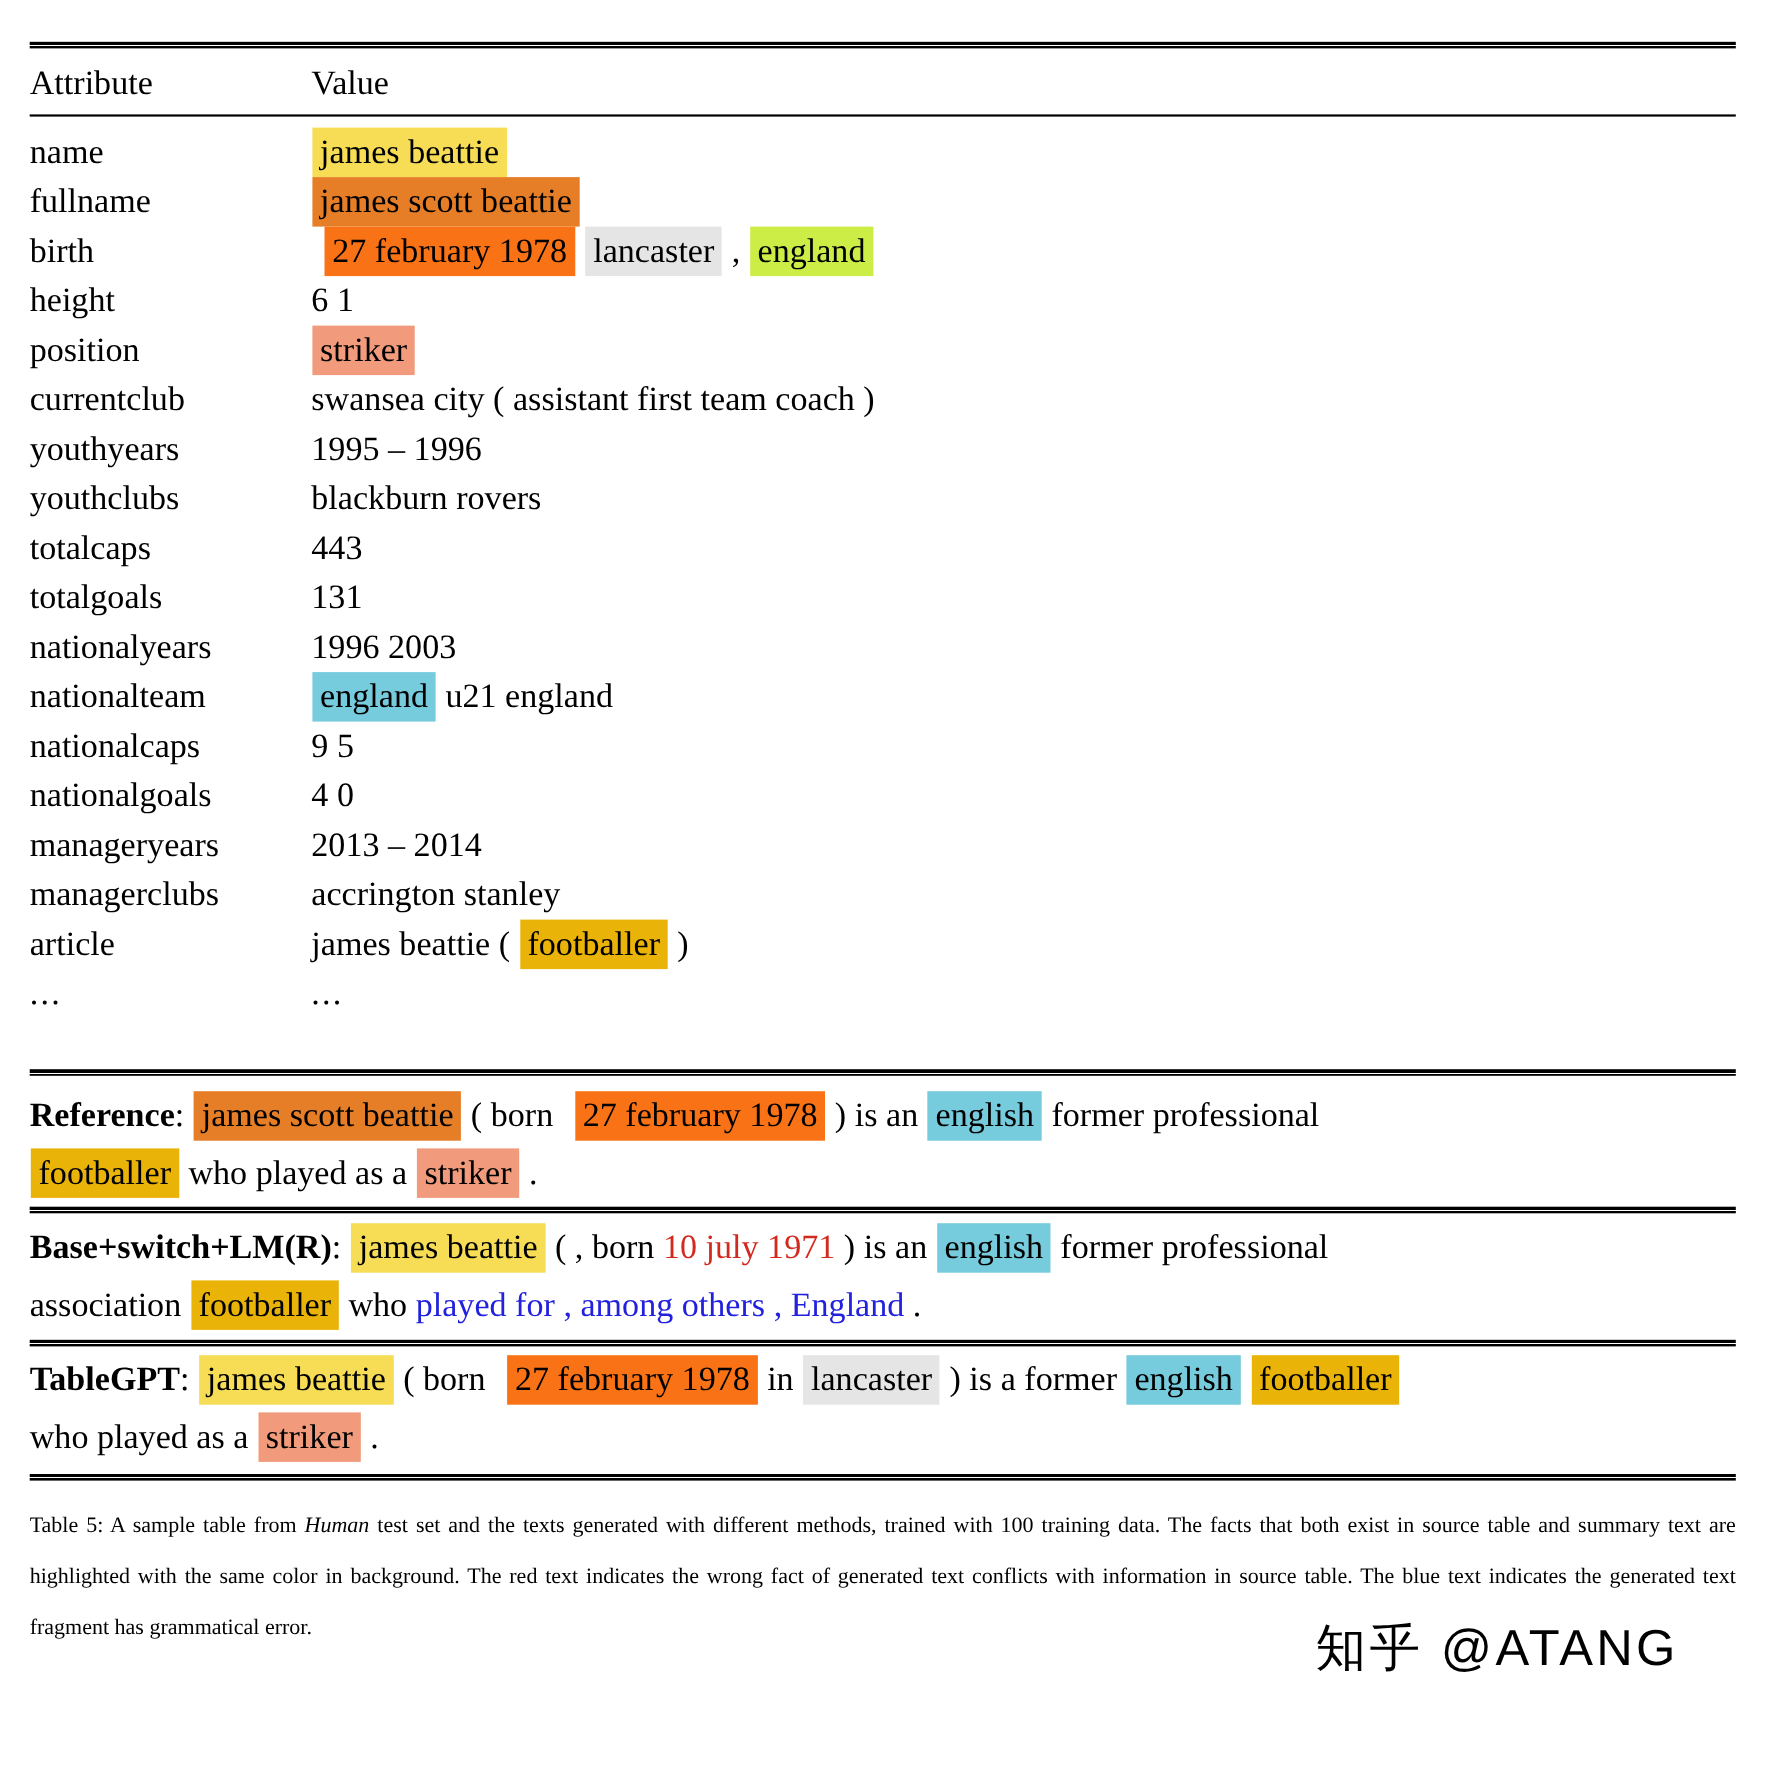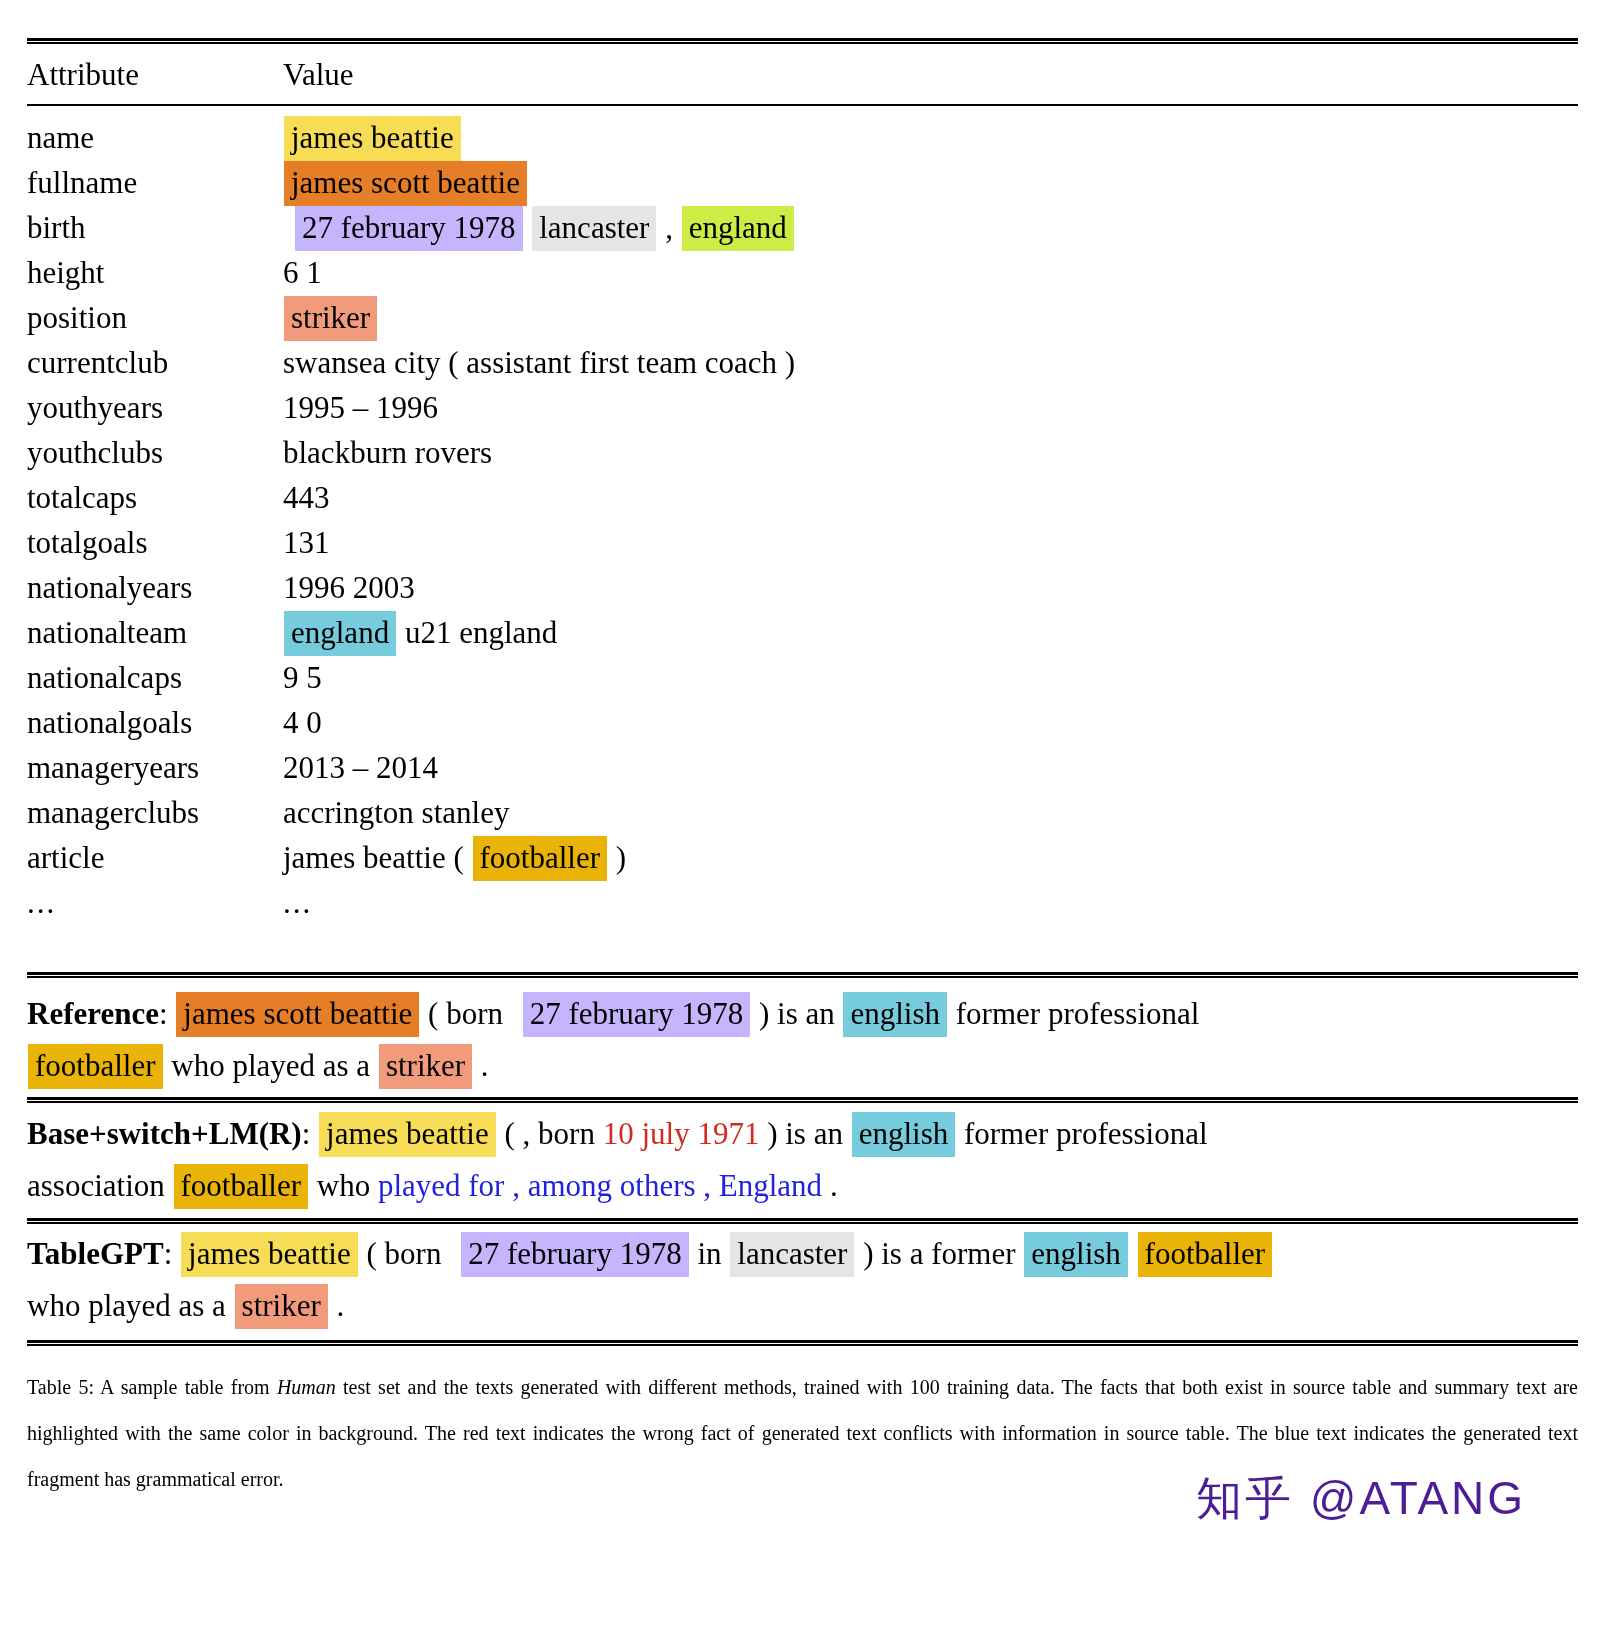--- a/index.html
+++ b/index.html
@@ -82,21 +82,21 @@
   
   .hl {
     padding: 4px 7px 6px 7px;
     margin: 0 1px;
     border-radius: 0;
     box-decoration-break: clone;
     -webkit-box-decoration-break: clone;
   }
   .hl-yellow      { background: #f6dd55; }
   .hl-orange      { background: #e67e28; }
-  .hl-green       { background: #c4b5fd; margin-left: 12px; }
+  .hl-green       { background: #f97316; margin-left: 12px; }
   .hl-pink        { background: #e5e5e5; }
   .hl-lime        { background: #cbed46; }
   .hl-salmon      { background: #f19b7c; margin-top: 25px; }
   .hl-cyan        { background: #76cbdd; }
   .hl-tan         { background: #eab308; }
 
   .txt-red  { color: #d32a20; }
   .txt-blue { color: #2222dd; }
 
   
@@ -122,21 +122,21 @@
   }
   .caption i { font-style: italic; }
 
   
   .watermark {
     position: absolute;
     left: 1196px;
     top: 1468px;
     font-size: 46px;
     letter-spacing: 3px;
-    color: #4c1d95;
+    color: #000000;
     font-family: "Liberation Sans", "DejaVu Sans", sans-serif;
     pointer-events: none;
     white-space: nowrap;
   }
 </style>
 </head>
 <body>
 
 <div class="page">
 

